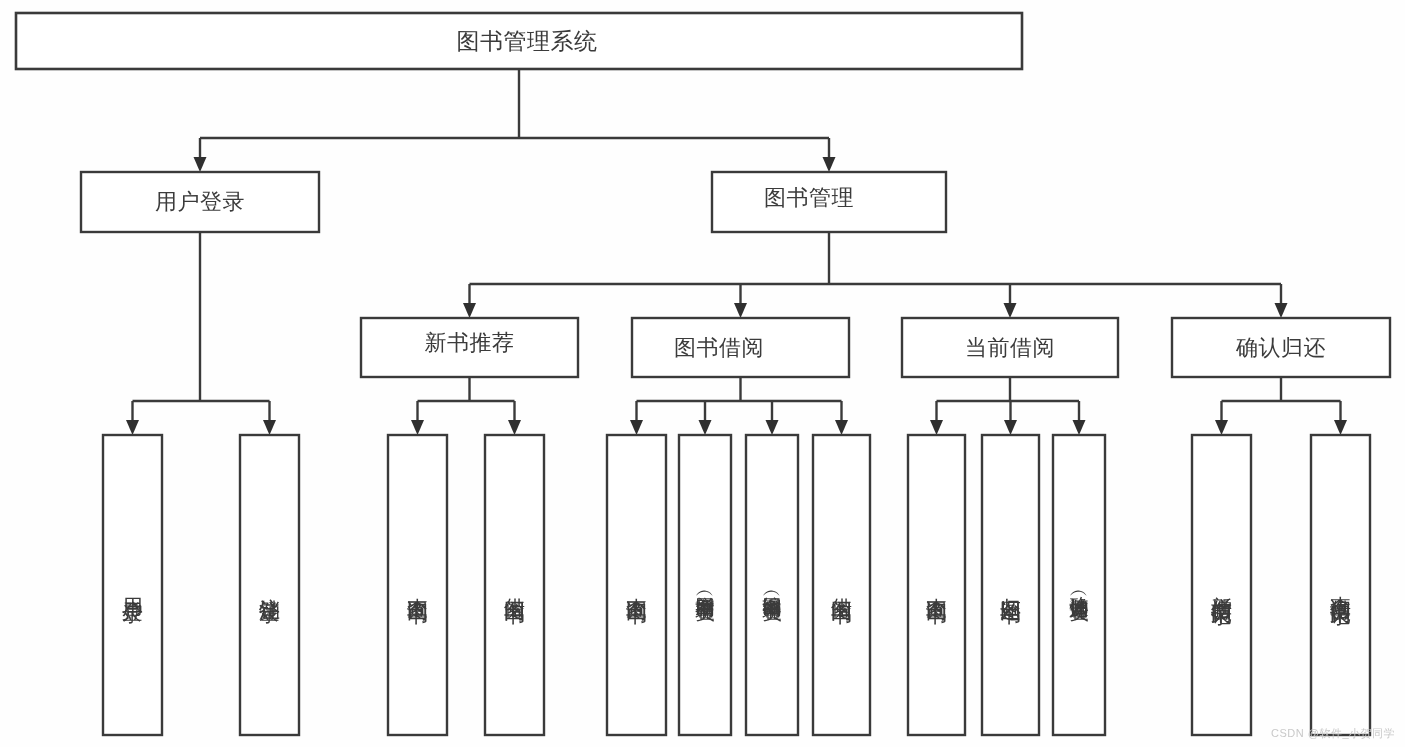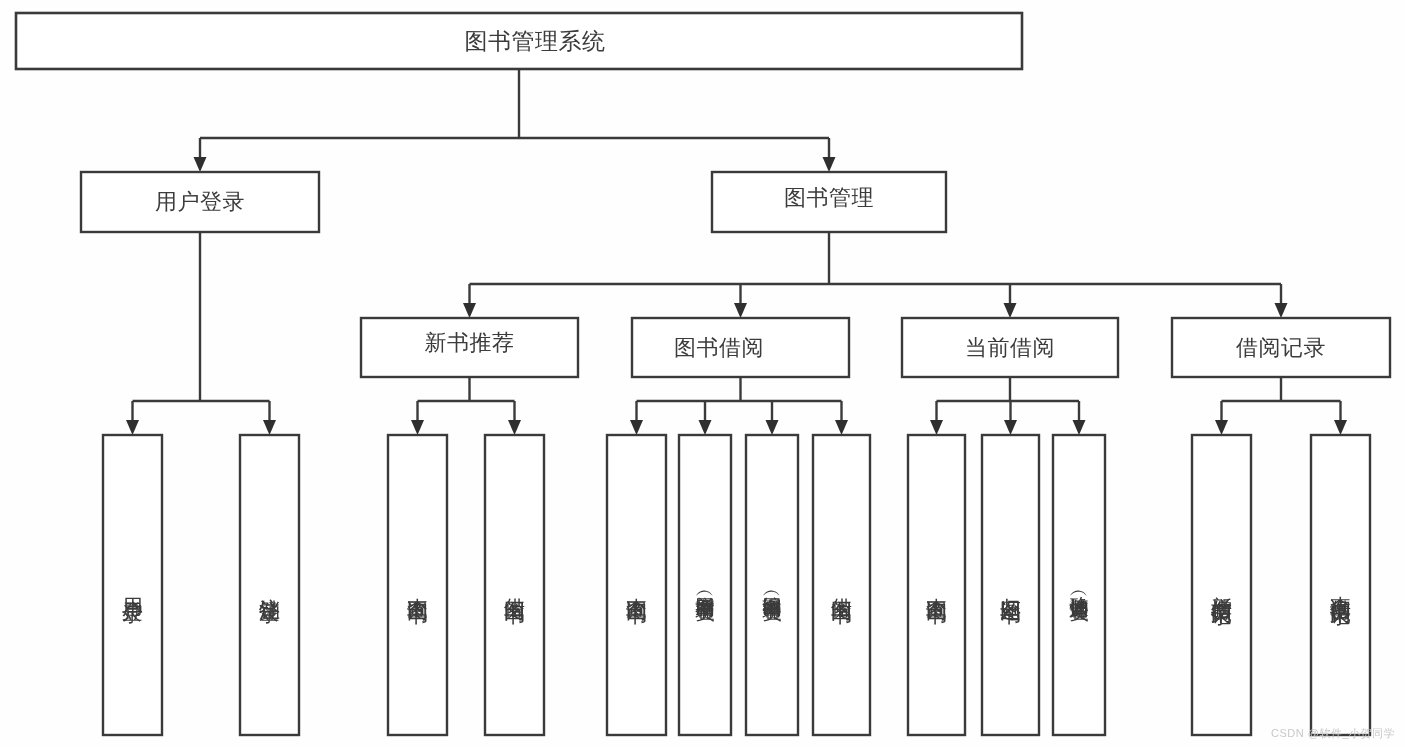--- a/index.html
+++ b/index.html
@@ -170,40 +170,40 @@
         <rect x="746" y="435" width="52" height="300" class="node-box"></rect>
         <rect x="813" y="435" width="57" height="300" class="node-box"></rect>
         <rect x="908" y="435" width="57" height="300" class="node-box"></rect>
         <rect x="982" y="435" width="57" height="300" class="node-box"></rect>
         <rect x="1053" y="435" width="52" height="300" class="node-box"></rect>
         <rect x="1192" y="435" width="59" height="300" class="node-box"></rect>
         <rect x="1311" y="435" width="59" height="300" class="node-box"></rect>
       </g>
   </svg>
   <div id="labels-layer">
-      <div class="horiz-text-wrap" style="left: 32px; top: 13px; width: 1006px; height: 56px;">
+      <div class="horiz-text-wrap" style="left: 24px; top: 13px; width: 1006px; height: 56px;">
         <div class="horiz-text root-text">图书管理系统</div>
       </div>
       <div class="horiz-text-wrap" style="left: 81px; top: 172px; width: 238px; height: 60px;">
         <div class="horiz-text">用户登录</div>
       </div>
-      <div class="horiz-text-wrap" style="left: 712px; top: 172px; width: 234px; height: 52px;">
+      <div class="horiz-text-wrap" style="left: 692px; top: 172px; width: 234px; height: 52px;">
         <div class="horiz-text">图书管理</div>
       </div>
       <div class="horiz-text-wrap" style="left: 361px; top: 318px; width: 217px; height: 50px;">
         <div class="horiz-text">新书推荐</div>
       </div>
       <div class="horiz-text-wrap" style="left: 632px; top: 318px; width: 174px; height: 59px;">
         <div class="horiz-text">图书借阅</div>
       </div>
       <div class="horiz-text-wrap" style="left: 902px; top: 318px; width: 216px; height: 59px; justify-content: center;">
         <div class="horiz-text">当前借阅</div>
       </div>
       <div class="horiz-text-wrap" style="left: 1172px; top: 318px; width: 218px; height: 59px;">
-        <div class="horiz-text">借阅记录</div>
+        <div class="horiz-text">确认归还</div>
       </div>
       <div class="vert-text-wrap" style="left: 103px; top: 435px; width: 59px; height: 300px;">
         <div class="vert-text">用户登录</div>
       </div>
       <div class="vert-text-wrap" style="left: 240px; top: 435px; width: 59px; height: 300px;">
         <div class="vert-text">注销登录</div>
       </div>
       <div class="vert-text-wrap" style="left: 388px; top: 435px; width: 59px; height: 300px;">
         <div class="vert-text">查询图书</div>
       </div>

